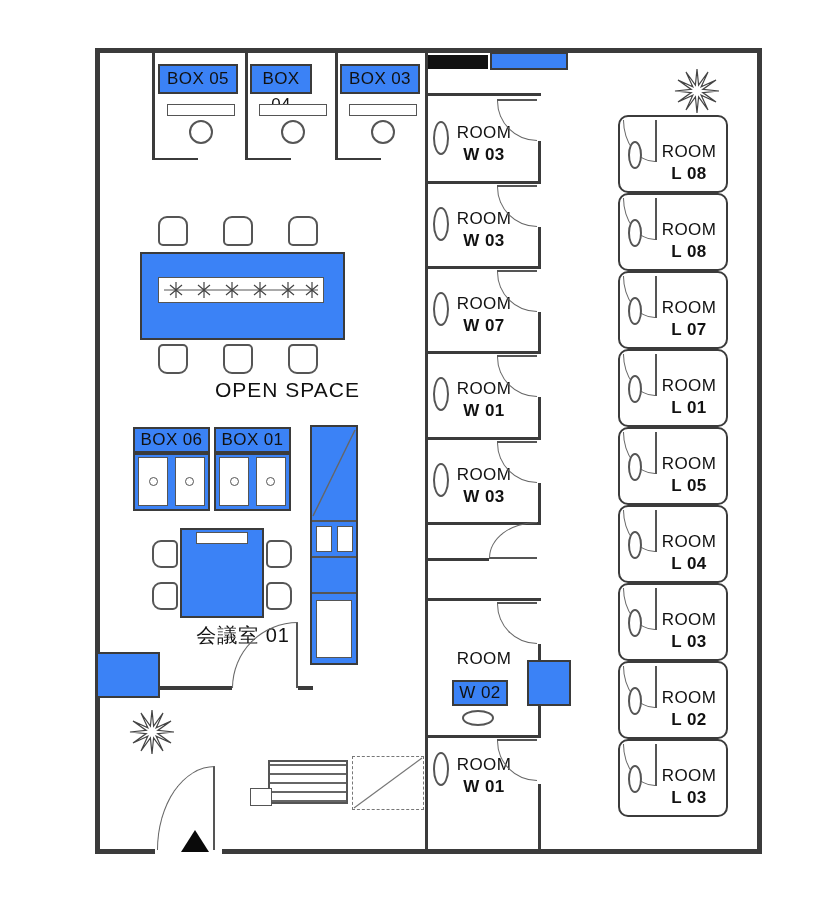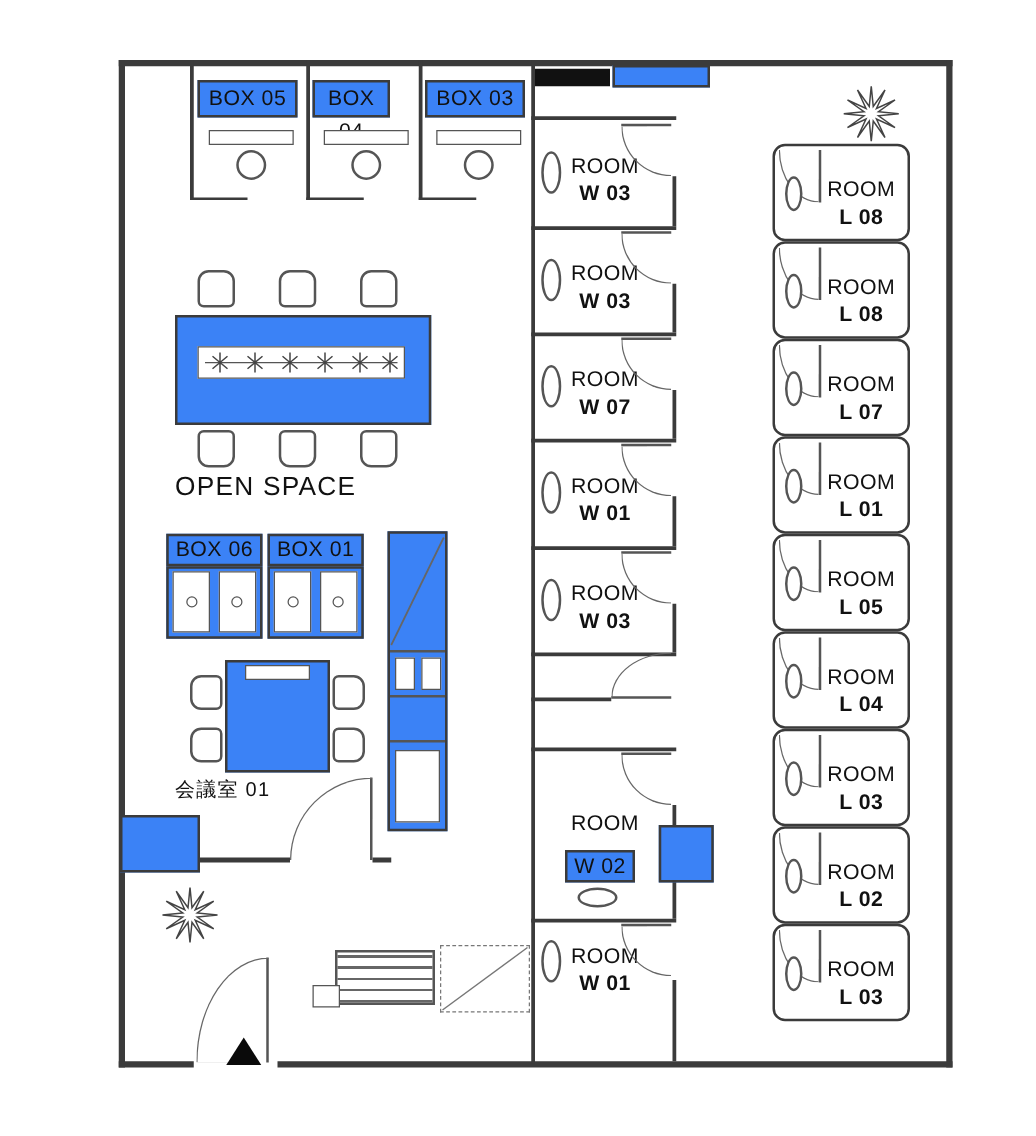--- a/index.html
+++ b/index.html
@@ -6,21 +6,21 @@
   html,body { background:#fff; }
   .plan {
     position:relative; width:829px; height:909px; background:#ffffff;
     font-family:"Liberation Sans", sans-serif; color:#111; overflow:hidden;
   }
   .wall { position:absolute; background:#3b3b3b; }
   .box  { position:absolute; border:2px solid #3b3b3b; background:#3b82f6; }
   .thin { position:absolute; border:1.5px solid #555; background:#fff; }
   .lbl  { position:absolute; text-align:center; font-size:17px; line-height:1.3; letter-spacing:.4px; }
   .lbl .code { font-weight:bold; }
-  .bigtxt { position:absolute; text-align:left; font-size:21px; letter-spacing:1px; }
+  .bigtxt { position:absolute; text-align:right; font-size:21px; letter-spacing:1px; }
   .seat { position:absolute; border:2px solid #555; border-radius:50%; background:#fff; }
   .chair { position:absolute; width:30px; height:30px; border:2px solid #555; background:#fff; }
   .chair.up    { border-radius:9px 9px 5px 5px; }
   .chair.down  { border-radius:5px 5px 9px 9px; }
   .chair.left  { border-radius:9px 5px 5px 9px; }
   .chair.right { border-radius:5px 9px 9px 5px; }
   .oval { position:absolute; border:2px solid #555; border-radius:50%; background:#fff; }
   .arcBL { position:absolute; border-left:1.6px solid #666; border-bottom:1.6px solid #666; border-bottom-left-radius:100% 100%; }
   .arcTL { position:absolute; border-left:1.6px solid #666; border-top:1.6px solid #666; border-top-left-radius:100% 100%; }
   .leaf { position:absolute; background:#555; }
@@ -114,21 +114,21 @@
   <div class="thin" style="left:316px;top:526px;width:16px;height:26px"></div>
   <div class="thin" style="left:337px;top:526px;width:16px;height:26px"></div>
   <div class="thin" style="left:316px;top:600px;width:36px;height:58px"></div>
 
   <div class="chair left" style="left:152px;top:540px;width:26px;height:28px"></div>
   <div class="chair left" style="left:152px;top:582px;width:26px;height:28px"></div>
   <div class="box" style="left:180px;top:528px;width:84px;height:90px;border-width:2.5px"></div>
   <div class="thin" style="left:196px;top:532px;width:52px;height:12px"></div>
   <div class="chair right" style="left:266px;top:540px;width:26px;height:28px"></div>
   <div class="chair right" style="left:266px;top:582px;width:26px;height:28px"></div>
-  <div class="bigtxt" style="left:140px;top:622px;width:150px;font-size:16px">会議室 01</div>
+  <div class="bigtxt" style="left:140px;top:622px;width:150px;font-size:20px">会議室 01</div>
 
   <div class="wall" style="left:98px;top:686px;width:134px;height:4px"></div>
   <div class="wall" style="left:298px;top:686px;width:15px;height:4px"></div>
   <div class="leaf" style="left:296px;top:622px;width:2px;height:66px"></div>
   <div class="arcTL" style="left:232px;top:622px;width:66px;height:66px"></div>
 
   <div class="box" style="left:96px;top:652px;width:64px;height:46px;z-index:2"></div>
 
   <div class="leaf" style="left:213px;top:766px;width:2px;height:84px"></div>
   <div class="arcTL" style="left:157px;top:766px;width:58px;height:84px"></div>

